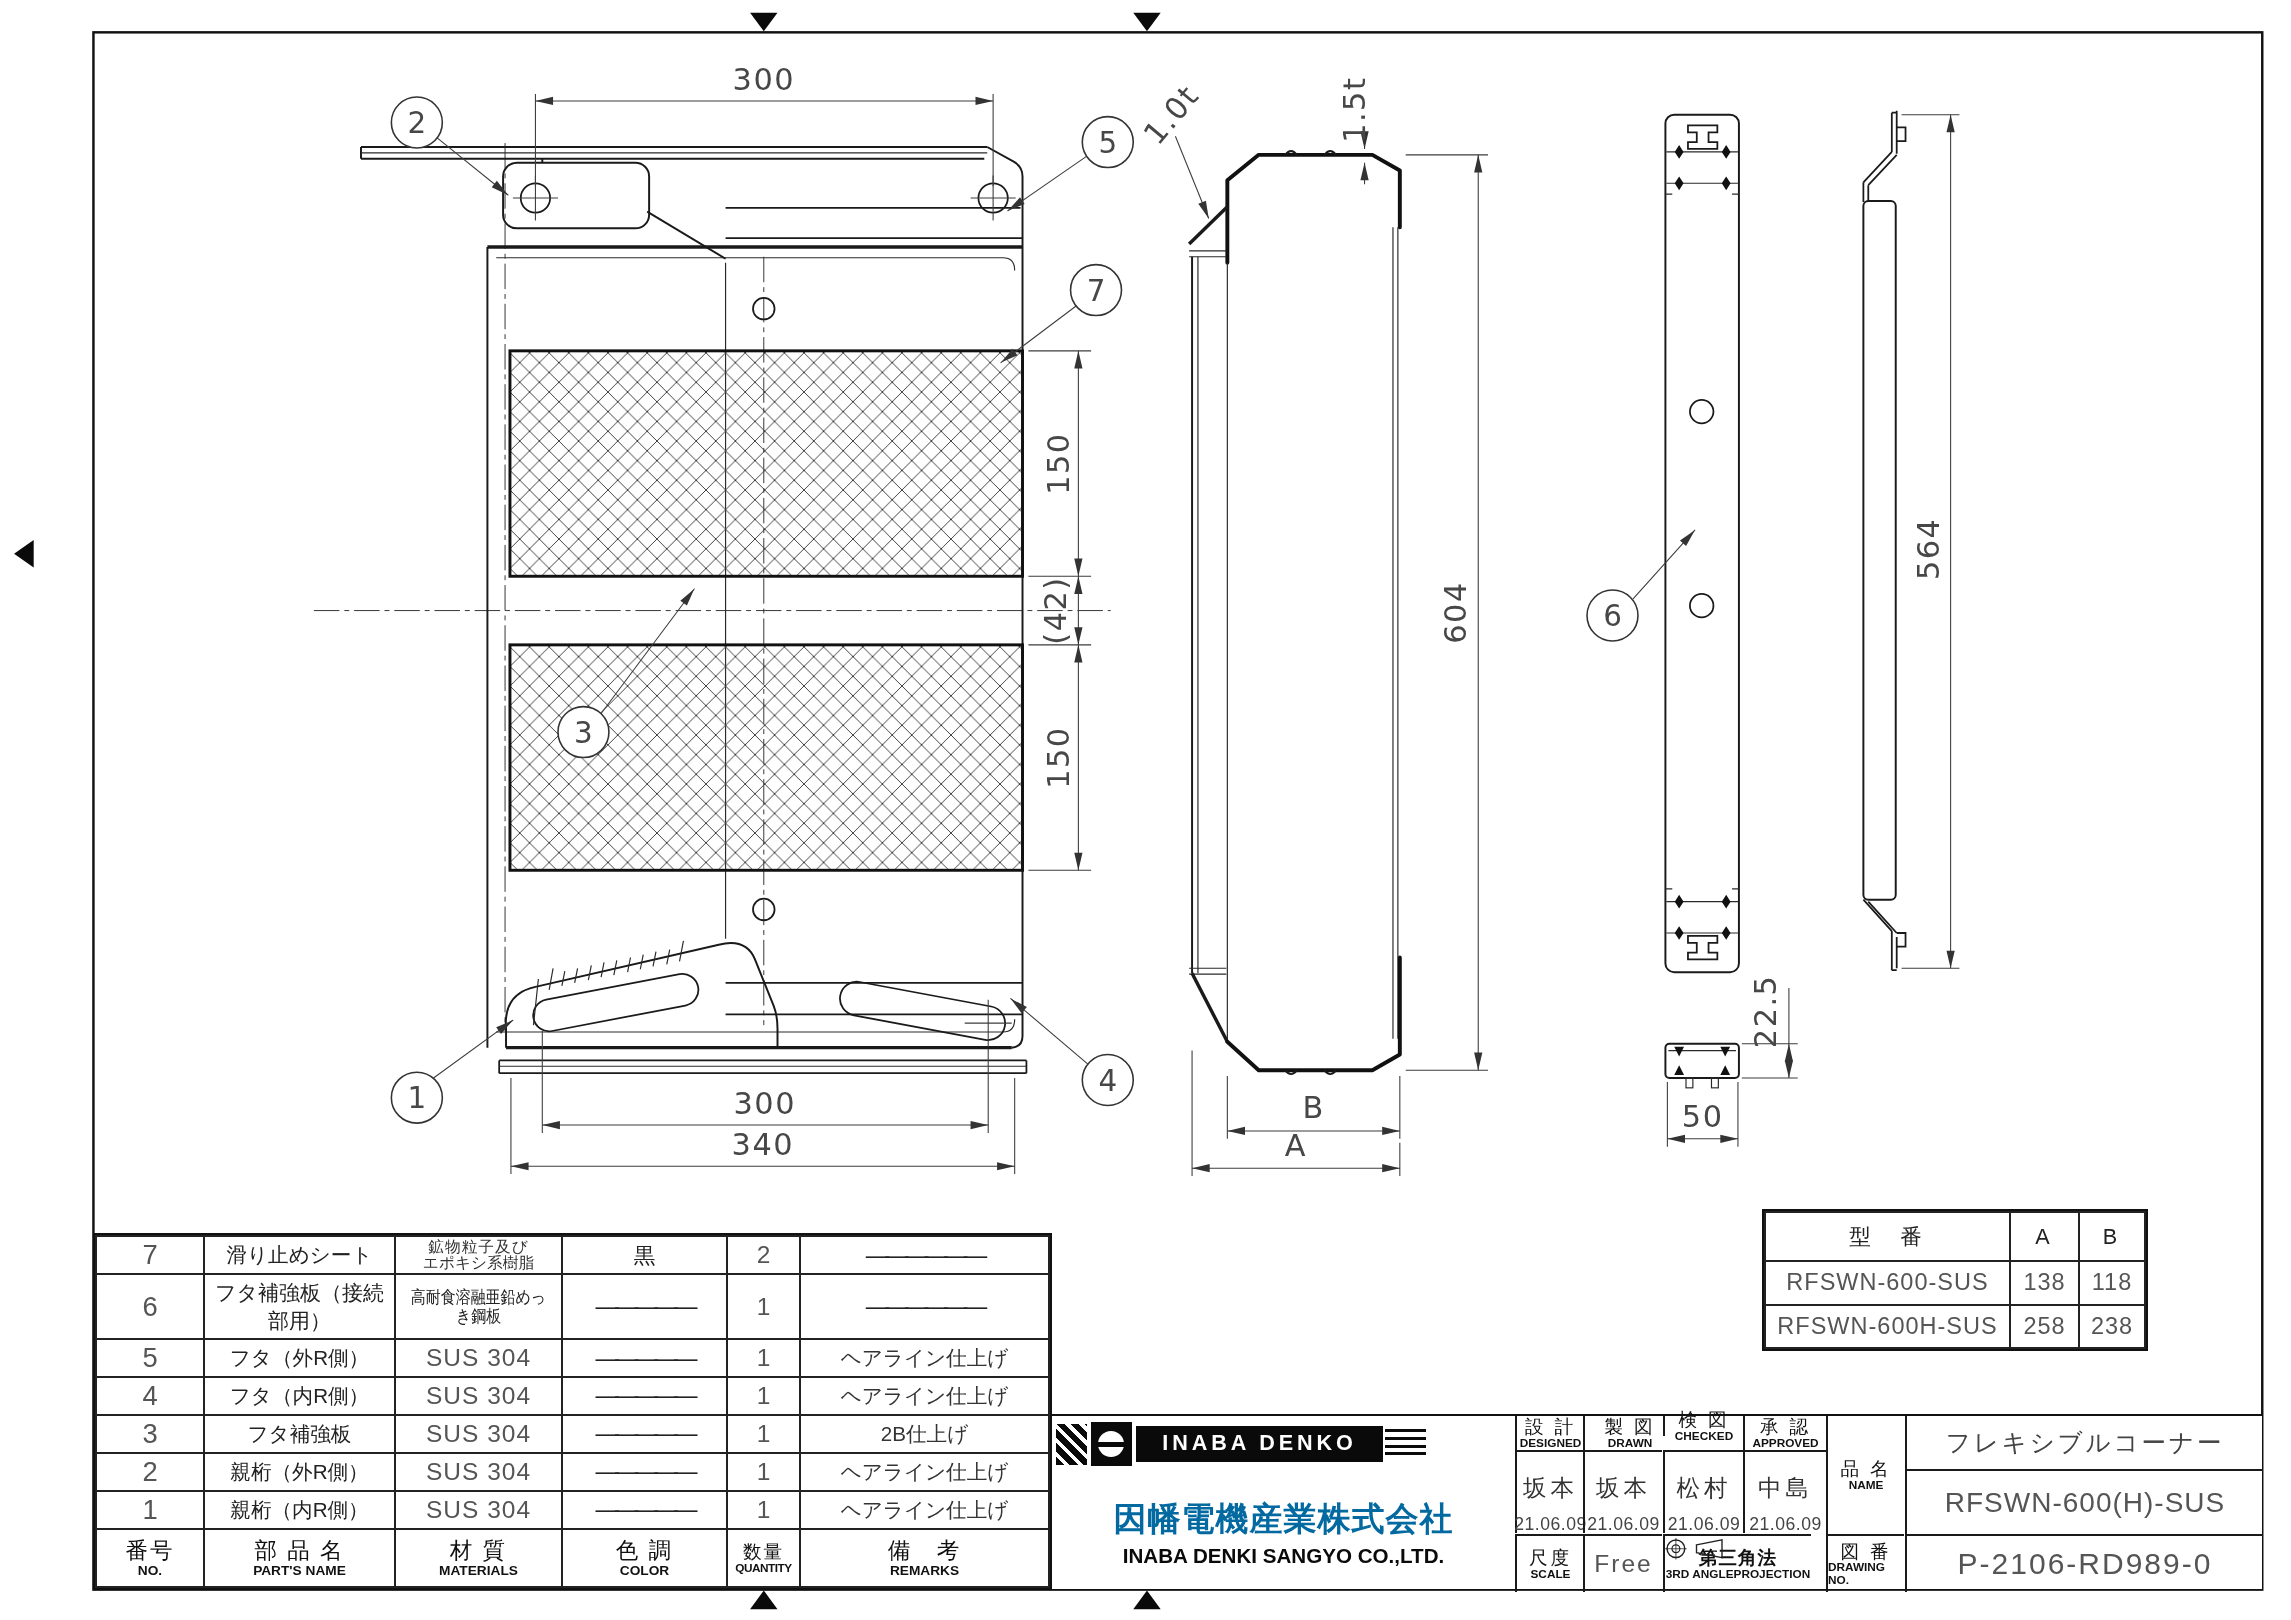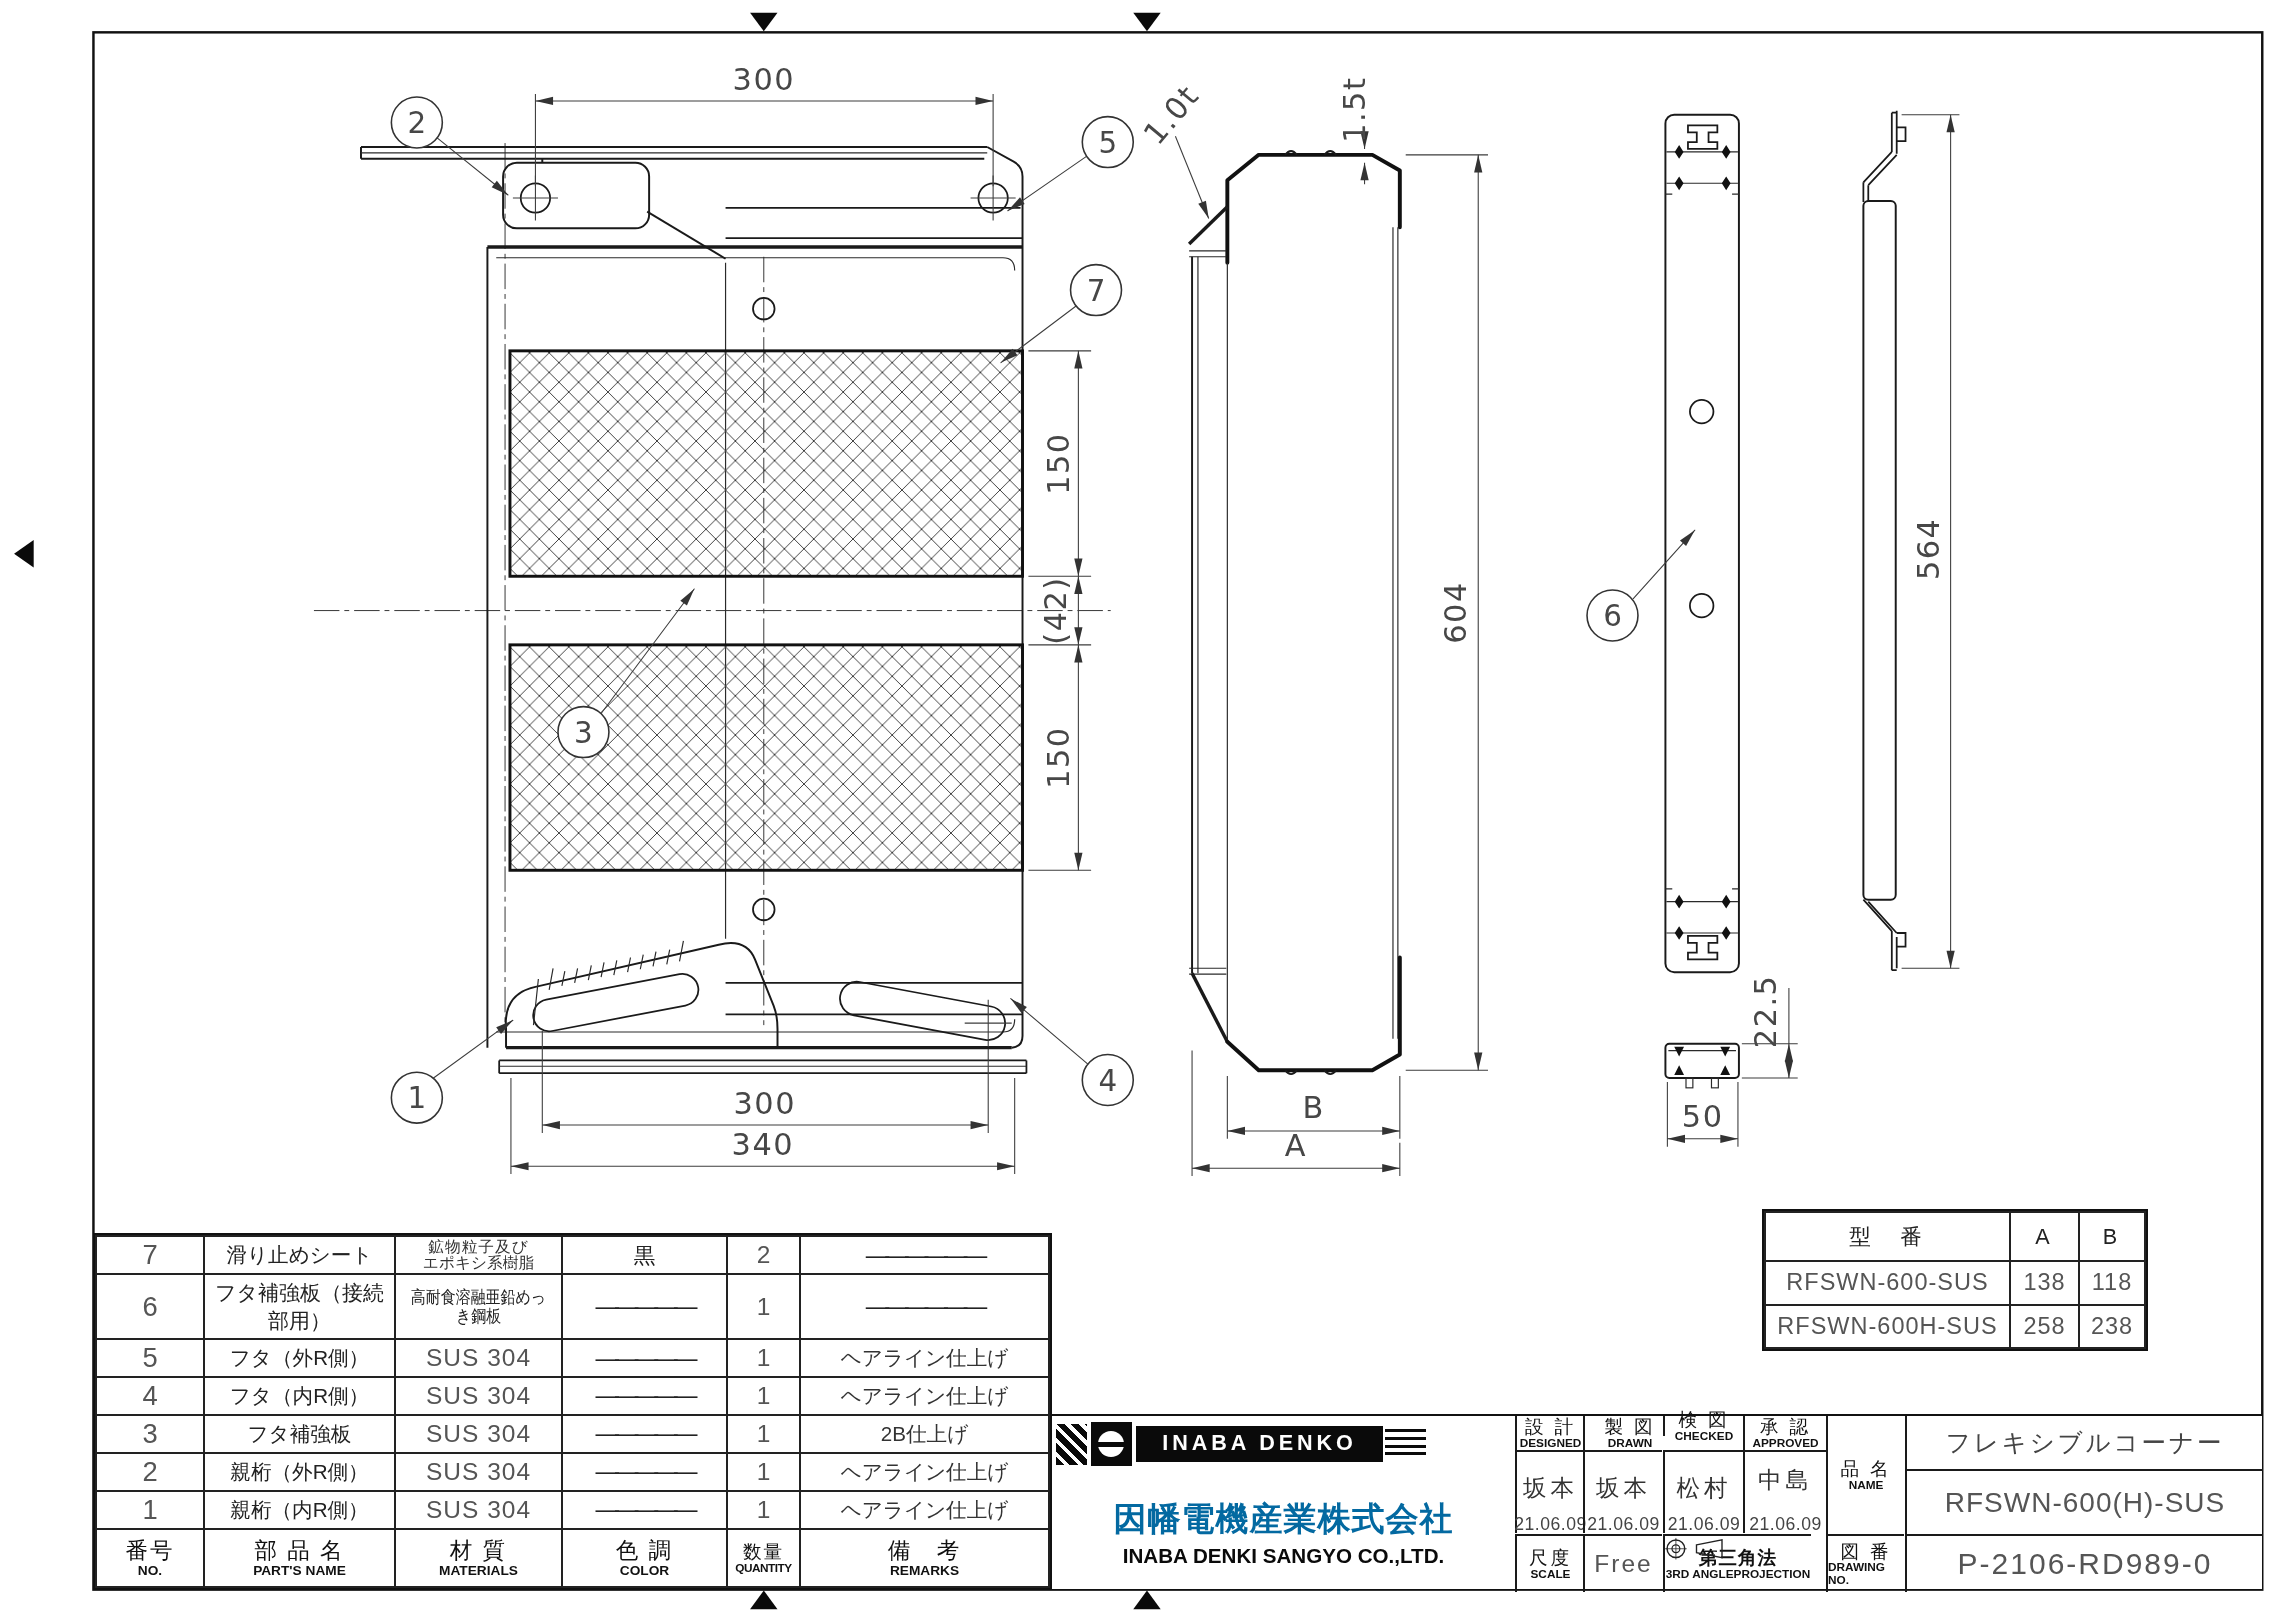--- a/index.html
+++ b/index.html
@@ -467,21 +467,21 @@
     <div class="adate">21.06.09</div>
   </div>
   <div class="tb-cell" style="left:531px;top:34px;width:79px;height:83px;justify-content:flex-end;">
     <div class="aname" style="margin-bottom:13.7px">坂本</div>
     <div class="adate">21.06.09</div>
   </div>
   <div class="tb-cell" style="left:611px;top:34px;width:80px;height:83px;justify-content:flex-end;">
     <div class="aname" style="margin-bottom:13.7px">松村</div>
     <div class="adate">21.06.09</div>
   </div>
-  <div class="tb-cell" style="left:691px;top:34px;width:83px;height:83px;justify-content:flex-end;gap:8px;">
+  <div class="tb-cell" style="left:691px;top:34px;width:83px;height:83px;justify-content:flex-end;">
     <div class="aname" style="margin-bottom:13.7px">中島</div>
     <div class="adate">21.06.09</div>
   </div>
 
   <div class="tb-cell" style="left:463px;top:118px;width:69px;height:58px;">
     <div class="ajp">尺度</div>
         <div class="aen">SCALE</div>
   </div>
   <div class="tb-cell" style="left:531px;top:118px;width:79px;height:58px;">
     <div class="freeval">Free</div>

